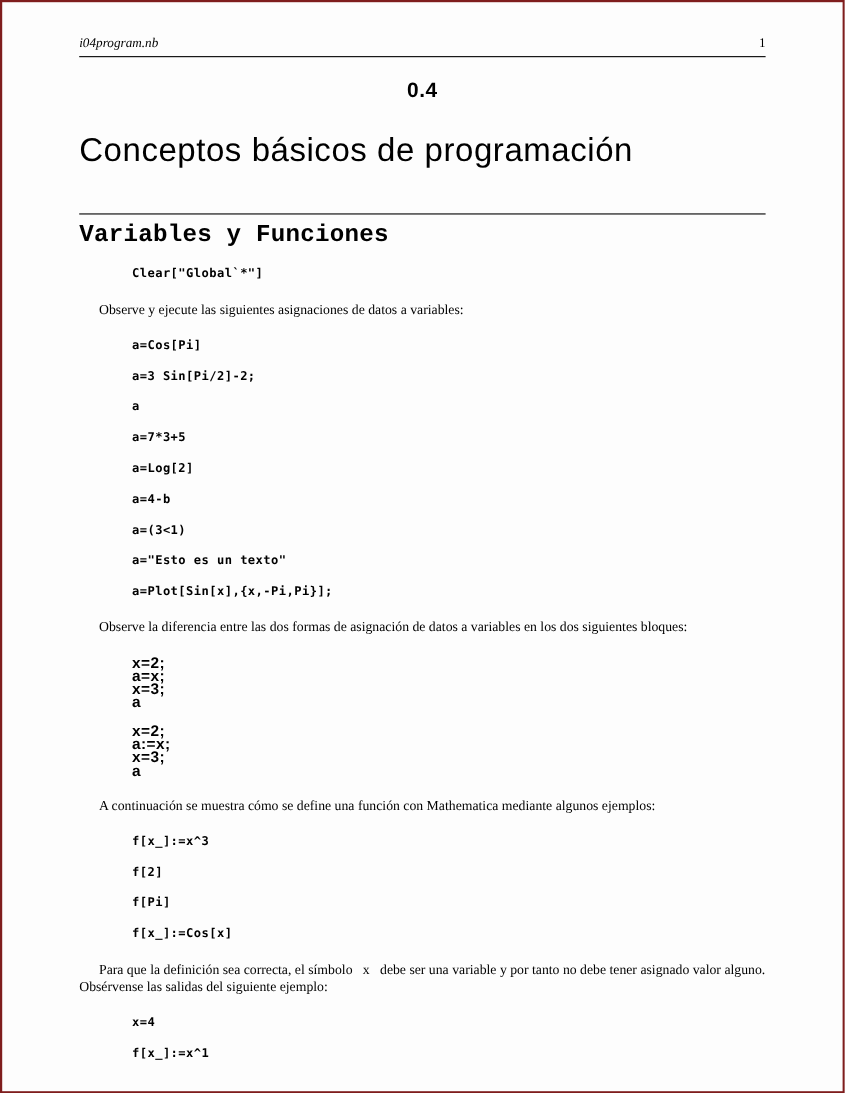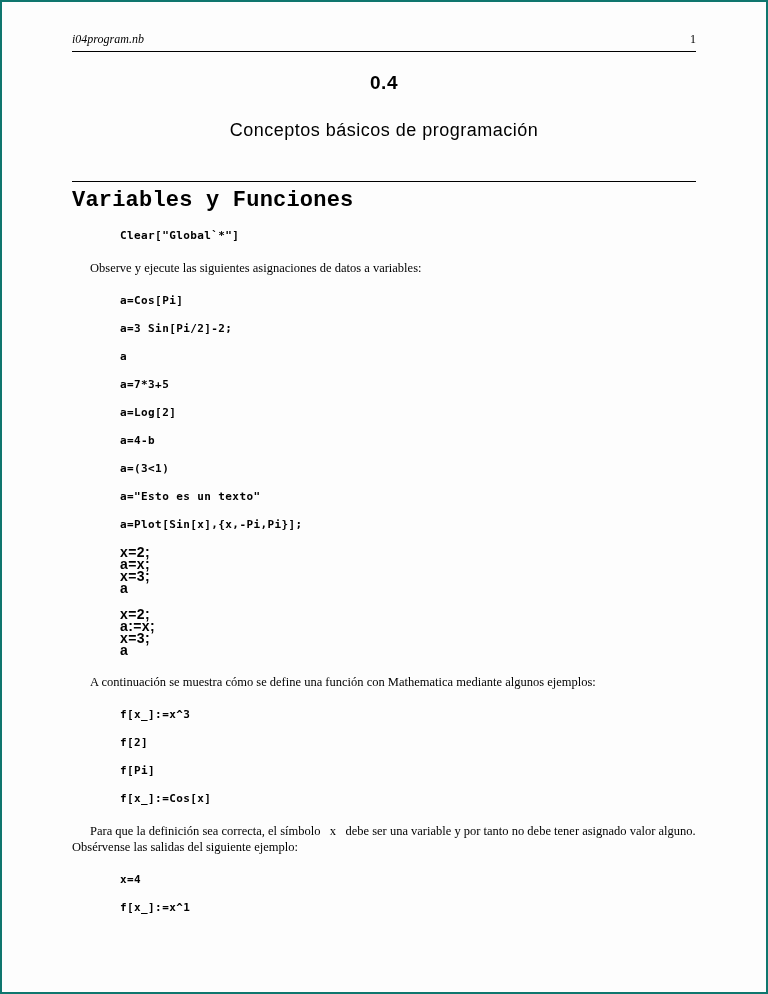--- a/index.html
+++ b/index.html
@@ -4,21 +4,21 @@
 <style>
   * { margin: 0; padding: 0; box-sizing: border-box; }
   html, body { background: #e8e8e8; }
   body { font-family: "Liberation Serif", serif; }
 
   .page {
     width: 768px;
     height: 994px;
     margin: 0 auto;
     background: #fdfdfd;
-    border: 2px solid #0f766e;
+    border: 2px solid #7f1d1d;
     position: relative;
     overflow: hidden;
     color: #000;
   }
 
   .inner {
     padding: 30px 70px 0 70px;
   }
 
   .header {
@@ -40,23 +40,23 @@
   .title {
     text-align: center;
     font-family: "Liberation Sans", sans-serif;
     font-size: 19px;
     font-weight: 700;
     margin-top: 20px;
     letter-spacing: 0.5px;
   }
 
   .subtitle {
-    text-align: center;
+    text-align: left;
     font-family: "Liberation Sans", sans-serif;
-    font-size: 18px;
+    font-size: 30px;
     font-weight: 400;
     margin-top: 26px;
     letter-spacing: 0.5px;
   }
 
   .section-rule {
     border: none;
     border-top: 1.5px solid #000;
     margin-top: 40px;
   }
@@ -122,20 +122,21 @@
       <div class="para">Observe y ejecute  las siguientes asignaciones de datos a variables:</div>
       <div class="code">a=Cos[Pi]</div>
       <div class="code">a=3 Sin[Pi/2]-2;</div>
       <div class="code">a</div>
       <div class="code">a=7*3+5</div>
       <div class="code">a=Log[2]</div>
       <div class="code">a=4-b</div>
       <div class="code">a=(3&lt;1)</div>
       <div class="code">a="Esto es un texto"</div>
       <div class="code">a=Plot[Sin[x],{x,-Pi,Pi}];</div>
+      <div class="para">Observe la diferencia entre las dos formas de asignación de datos a variables en los dos siguientes bloques:</div>
       <div class="codeblock">x=2;
 a=x;
 x=3;
 a</div>
       <div class="codeblock">x=2;
 a:=x;
 x=3;
 a</div>
       <div class="para">A continuación se muestra cómo se define una función con Mathematica mediante algunos ejemplos:</div>
       <div class="code">f[x_]:=x^3</div>

